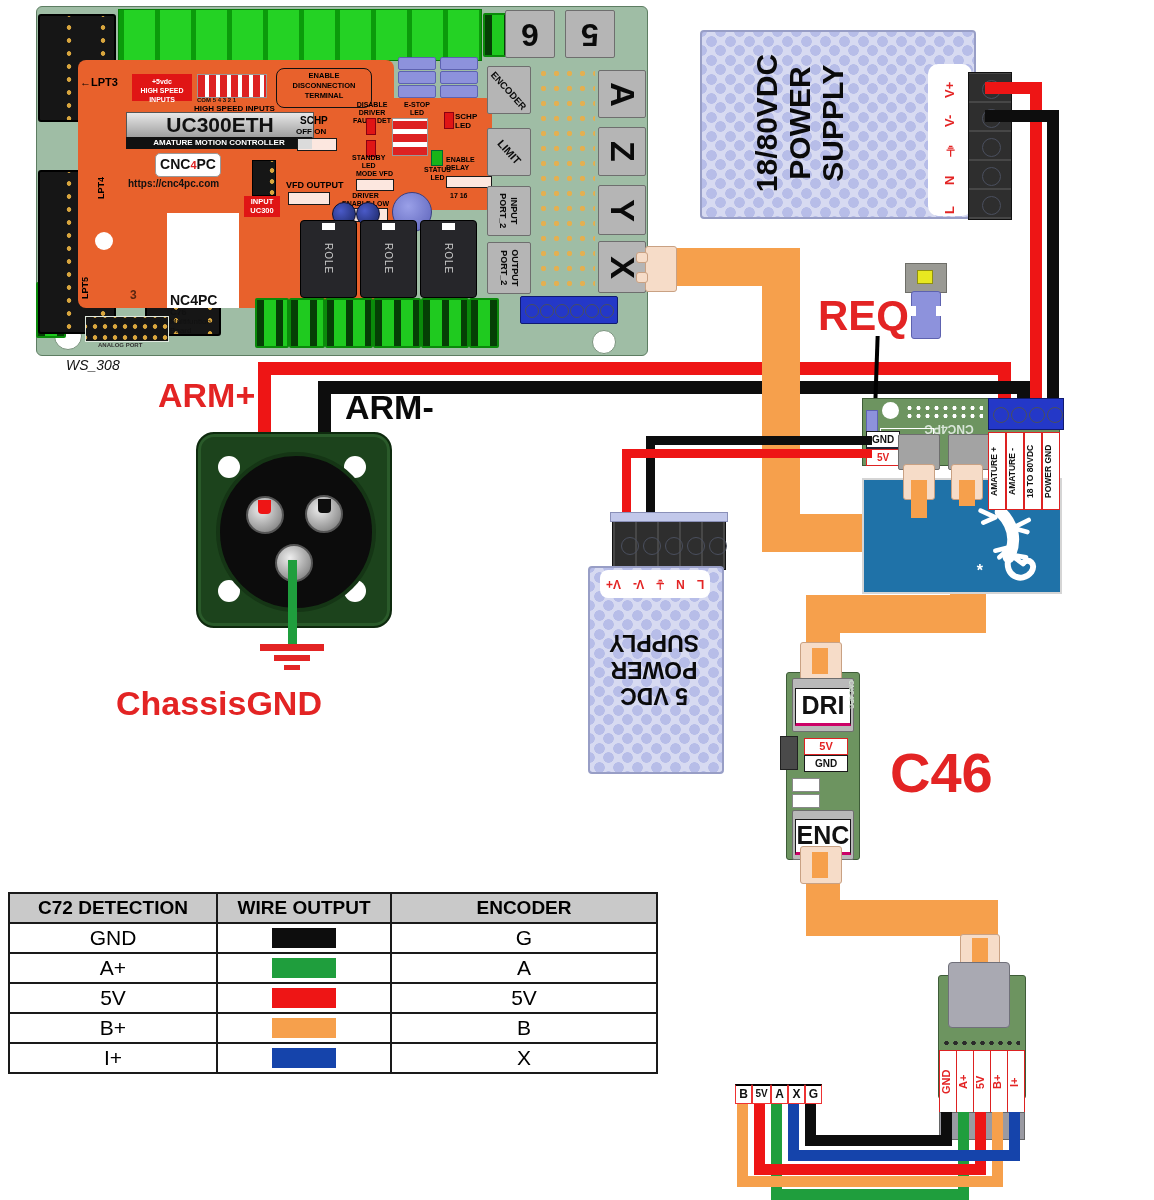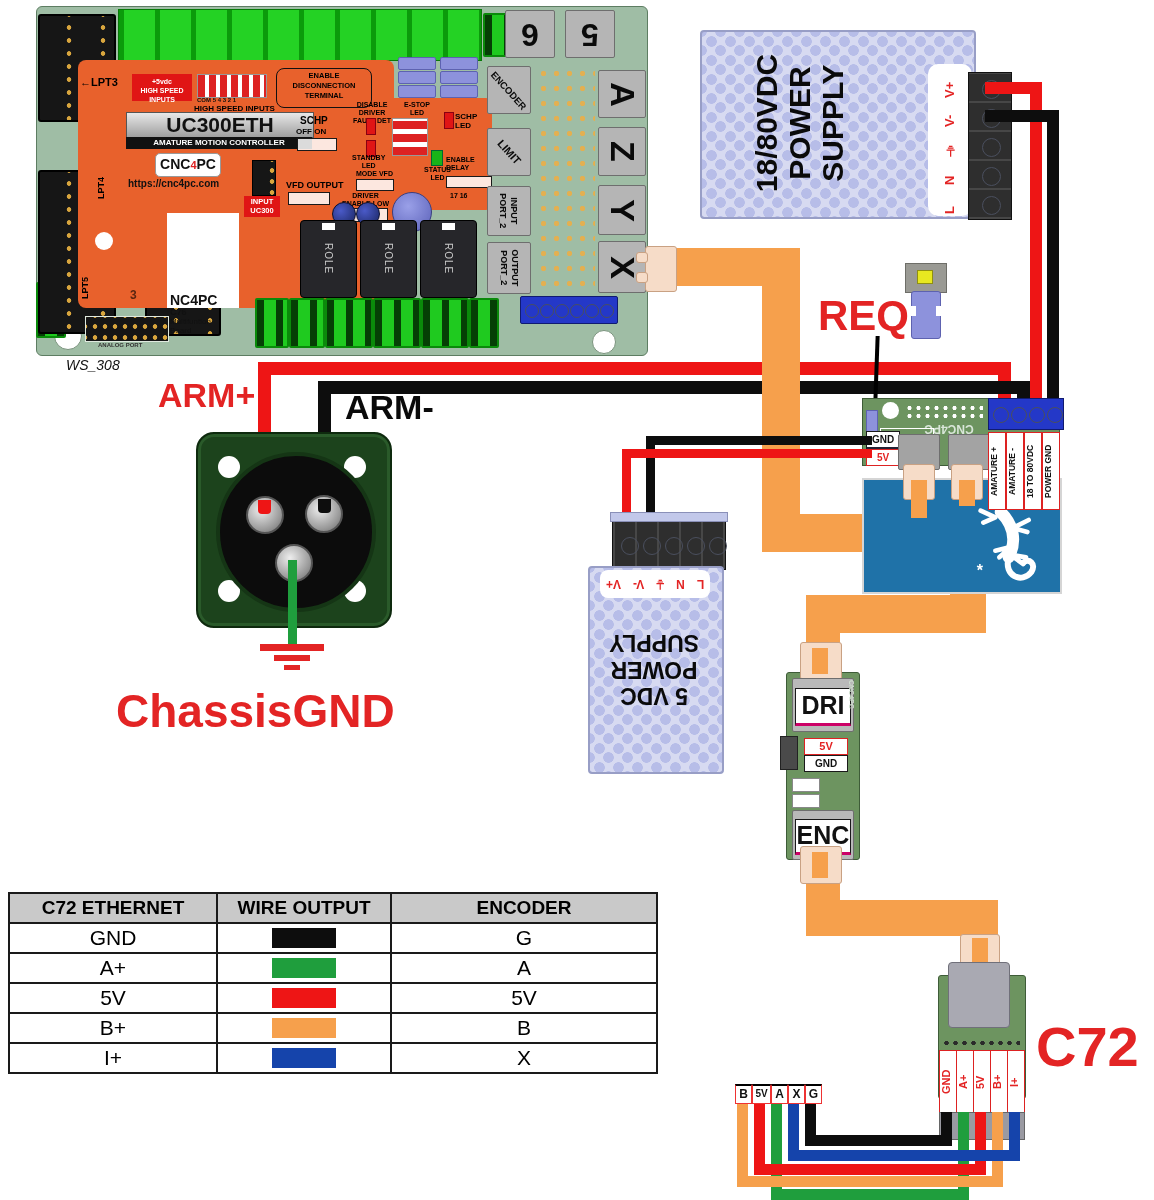--- a/index.html
+++ b/index.html
@@ -375,39 +375,40 @@
   <div class="abs" style="left:305px;top:495px;width:34px;height:34px;border-radius:50%;background:radial-gradient(circle at 38% 35%,#eee,#9a9a9a 65%,#666);border:2px solid #555;"></div>
   <div class="abs" style="left:275px;top:544px;width:34px;height:34px;border-radius:50%;background:radial-gradient(circle at 38% 35%,#eee,#9a9a9a 65%,#666);border:2px solid #555;"></div>
   <div class="w c-green" style="left:288px;top:560px;width:9px;height:90px;"></div>
   <div class="w c-red" style="left:258px;top:500px;width:13px;height:14px;border-radius:0 0 4px 4px;"></div>
   <div class="w c-black" style="left:318px;top:499px;width:13px;height:14px;border-radius:0 0 4px 4px;"></div>
   <div class="abs" style="left:260px;top:644px;">
     <div style="width:64px;height:7px;background:var(--label_red);margin:0 auto;"></div>
     <div style="width:36px;height:6px;background:var(--label_red);margin:4px auto 0;"></div>
     <div style="width:16px;height:5px;background:var(--label_red);margin:4px auto 0;"></div>
   </div>
-  <div class="abs" style="left:116px;top:684px;font-size:46px;font-weight:bold;color:var(--label_red);">ChassisGND</div>
+  <div class="abs" style="left:116px;top:684px;font-size:34px;font-weight:bold;color:var(--label_red);">ChassisGND</div>
 
   <div class="abs pcb-dk" style="left:786px;top:672px;width:72px;height:186px;border-radius:3px;"></div>
   <div class="abs pinkplug" style="left:800px;top:642px;width:40px;height:36px;"></div>
   <div class="w c-orange" style="left:812px;top:648px;width:16px;height:26px;"></div>
   <div class="abs conn" style="left:792px;top:678px;width:60px;height:52px;background:#b9b9b9;">
     <div class="whitebox" style="position:absolute;left:2px;top:9px;width:54px;height:34px;font-size:25px;font-weight:bold;text-align:center;line-height:33px;color:#111;border-bottom:3px solid #c06;">DRI</div>
   </div>
   <div class="abs" style="left:780px;top:736px;width:16px;height:32px;background:#4a4a4a;border:1px solid #222;"></div>
   <div class="abs redbox lblred" style="left:804px;top:738px;width:42px;height:15px;font-size:11px;text-align:center;line-height:15px;">5V</div>
   <div class="abs whitebox" style="left:804px;top:755px;width:42px;height:15px;font-size:10px;font-weight:bold;color:#111;text-align:center;line-height:15px;">GND</div>
   <div class="abs whitebox" style="left:792px;top:778px;width:26px;height:12px;border-color:#888;"></div>
   <div class="abs whitebox" style="left:792px;top:794px;width:26px;height:12px;border-color:#888;"></div>
   <div class="abs conn" style="left:792px;top:810px;width:60px;height:48px;background:#b9b9b9;">
     <div class="whitebox" style="position:absolute;left:2px;top:8px;width:54px;height:32px;font-size:25px;font-weight:bold;text-align:center;line-height:31px;color:#111;border-bottom:3px solid #c06;">ENC</div>
   </div>
   <div class="abs pinkplug" style="left:800px;top:846px;width:40px;height:36px;"></div>
   <div class="w c-orange" style="left:812px;top:852px;width:16px;height:26px;"></div>
   <div class="abs vtxt-down" style="left:848px;top:680px;font-size:7px;font-weight:bold;color:#cfe0cf;">CNC4PC</div>
+  <div class="abs" style="left:890px;top:740px;font-size:56px;font-weight:bold;color:var(--label_red);">C46</div>
 
   <div class="abs pinkplug" style="left:960px;top:934px;width:38px;height:30px;"></div>
   <div class="w c-orange" style="left:972px;top:938px;width:16px;height:24px;"></div>
   <div class="abs pcb-dk" style="left:938px;top:975px;width:86px;height:122px;border-radius:3px;"></div>
   <div class="abs" style="left:948px;top:962px;width:60px;height:64px;background:#a9a9b2;border:1px solid #70707a;border-radius:4px;"></div>
   <div class="abs" style="left:942px;top:1038px;width:78px;height:10px;background-image:radial-gradient(circle,#2a2a2a 2px,rgba(0,0,0,0) 2.5px);background-size:9px 10px;"></div>
   <div class="abs redbox" style="left:939px;top:1050px;width:16px;height:62px;">
     <div class="vtxt lblred" style="width:100%;height:100%;text-align:center;font-size:11px;">GND</div>
   </div>
   <div class="abs redbox" style="left:956px;top:1050px;width:16px;height:62px;">
@@ -422,32 +423,31 @@
   <div class="abs redbox" style="left:1007px;top:1050px;width:16px;height:62px;">
     <div class="vtxt lblred" style="width:100%;height:100%;text-align:center;font-size:11px;">I+</div>
   </div>
   <div class="abs" style="left:939px;top:1112px;width:84px;height:26px;background:#9a9aa2;border:1px solid #666;">
     <span class="abs" style="left:4px;top:3px;width:7px;height:20px;background:linear-gradient(90deg,#777,#ddd,#777);"></span>
     <span class="abs" style="left:21px;top:3px;width:7px;height:20px;background:linear-gradient(90deg,#777,#ddd,#777);"></span>
     <span class="abs" style="left:38px;top:3px;width:7px;height:20px;background:linear-gradient(90deg,#777,#ddd,#777);"></span>
     <span class="abs" style="left:55px;top:3px;width:7px;height:20px;background:linear-gradient(90deg,#777,#ddd,#777);"></span>
     <span class="abs" style="left:72px;top:3px;width:7px;height:20px;background:linear-gradient(90deg,#777,#ddd,#777);"></span>
   </div>
-  <div class="abs" style="left:1036px;top:1014px;font-size:56px;font-weight:bold;color:var(--label_red);">C72</div>
 
   <div class="abs" style="left:8px;top:892px;">
     <table class="wt">
       <colgroup>
           <col style="width:208px;">
           <col style="width:174px;">
           <col style="width:266px;">
         </colgroup>
       <tbody>
           <tr>
-        <th>C72 ETHERNET</th>
+        <th>C72 DETECTION</th>
         <th>WIRE OUTPUT</th>
         <th>ENCODER</th>
       </tr>
       <tr>
         <td>GND</td>
         <td>
               <div class="swatch" style="background: rgb(13, 13, 13);"></div>
             </td>
         <td>G</td>
       </tr>

